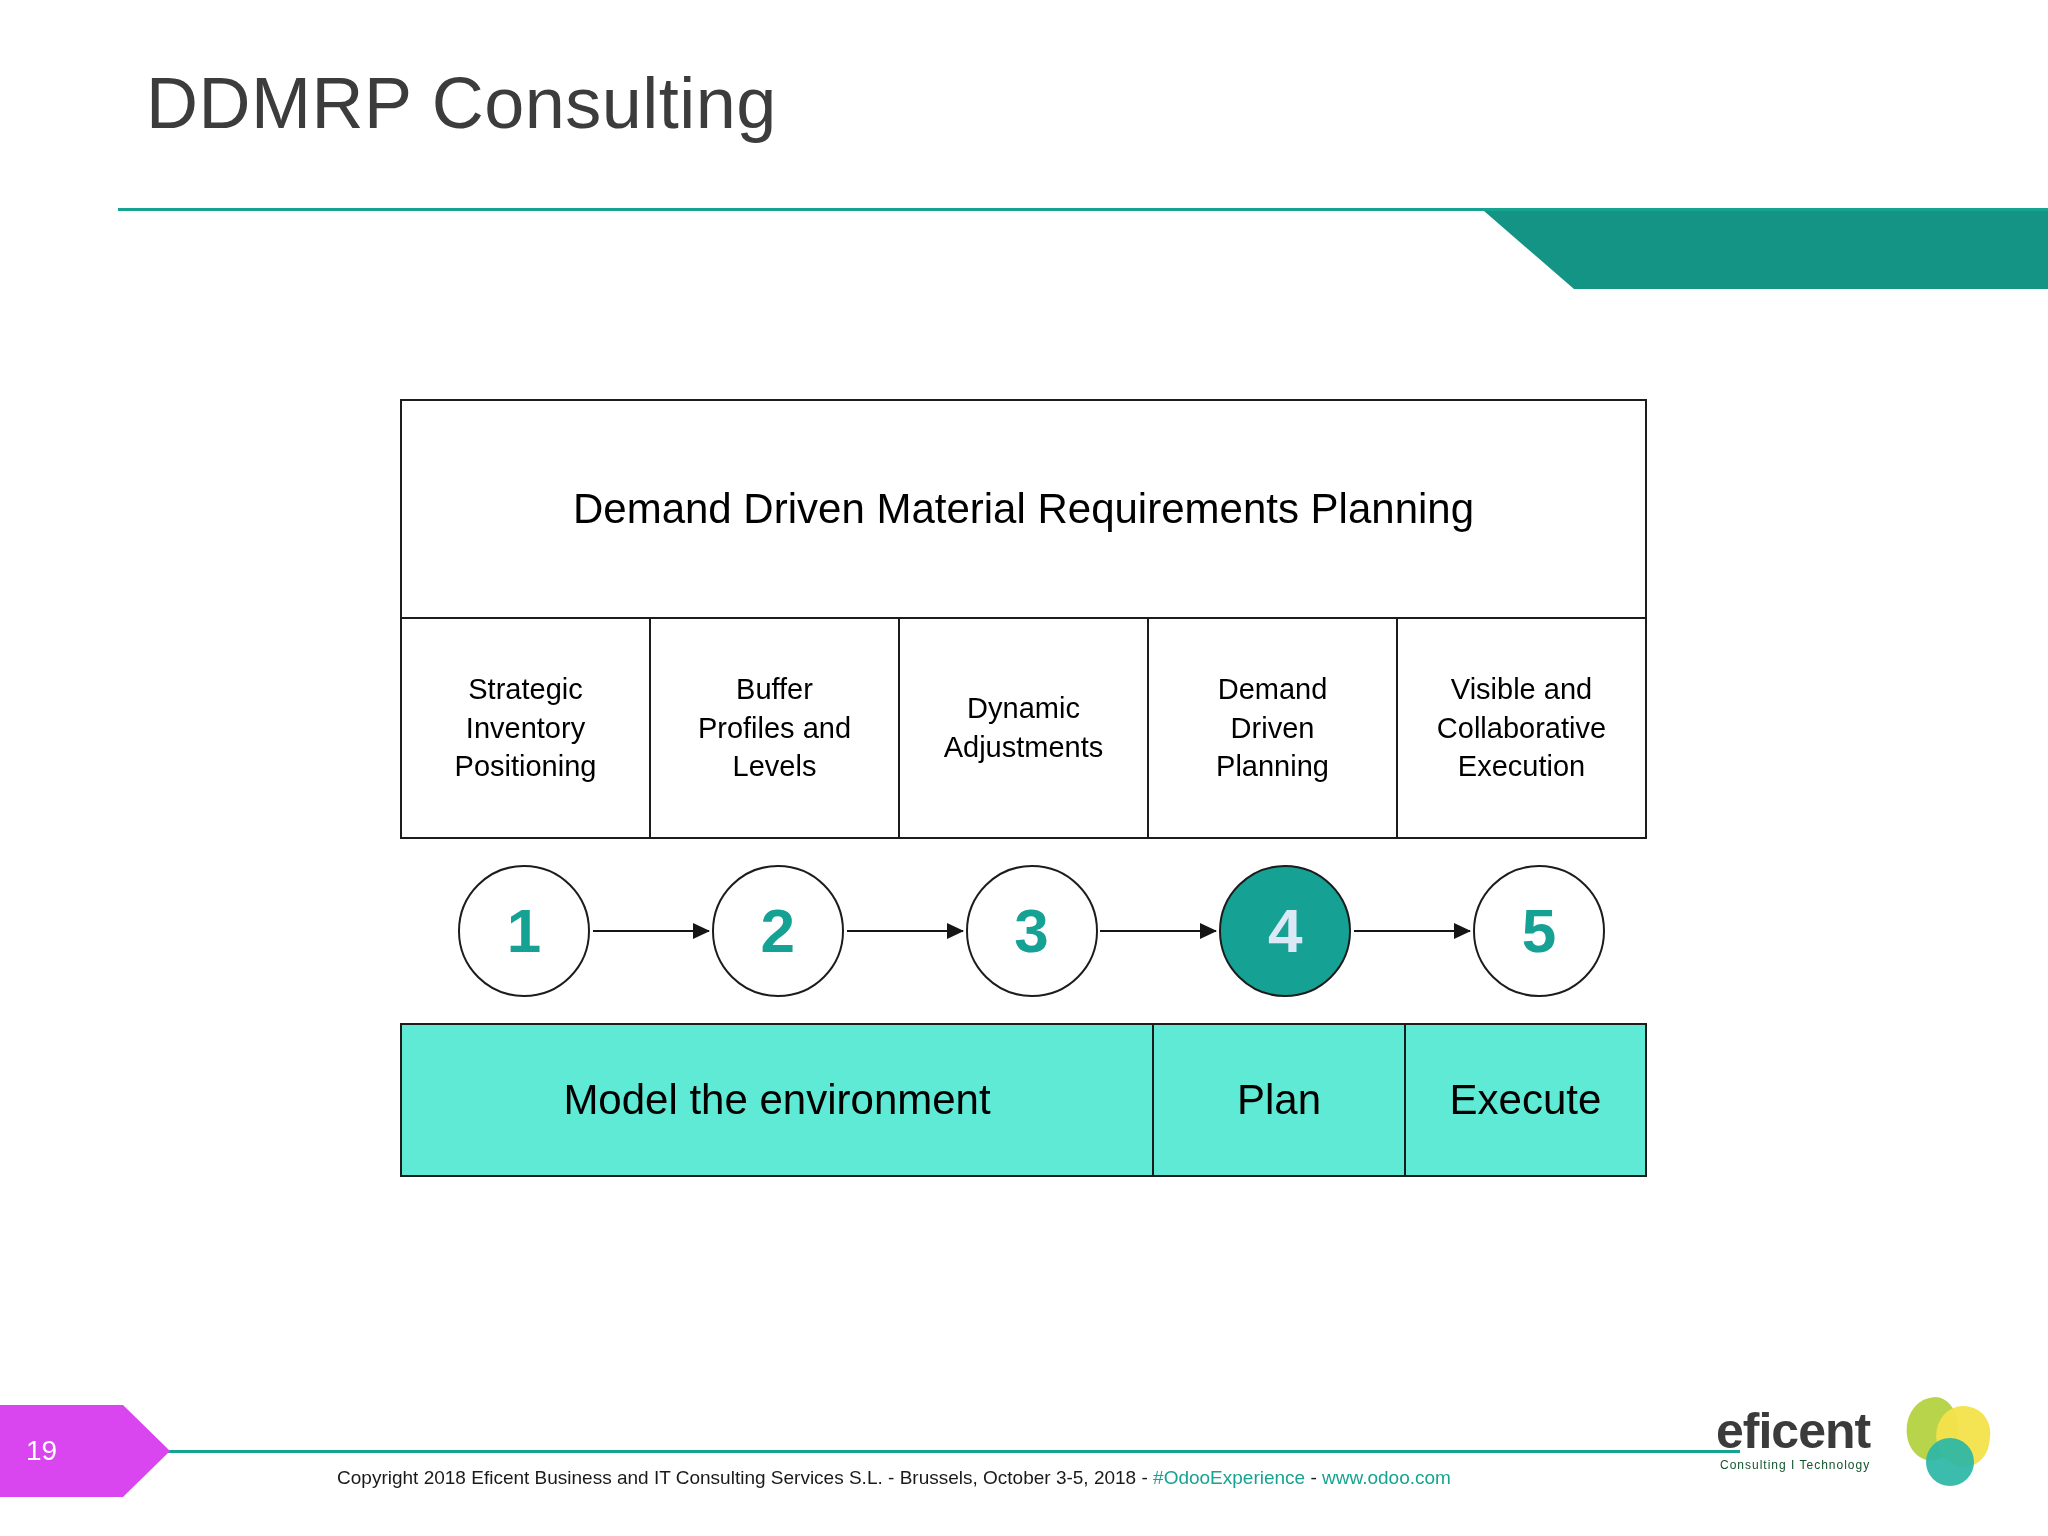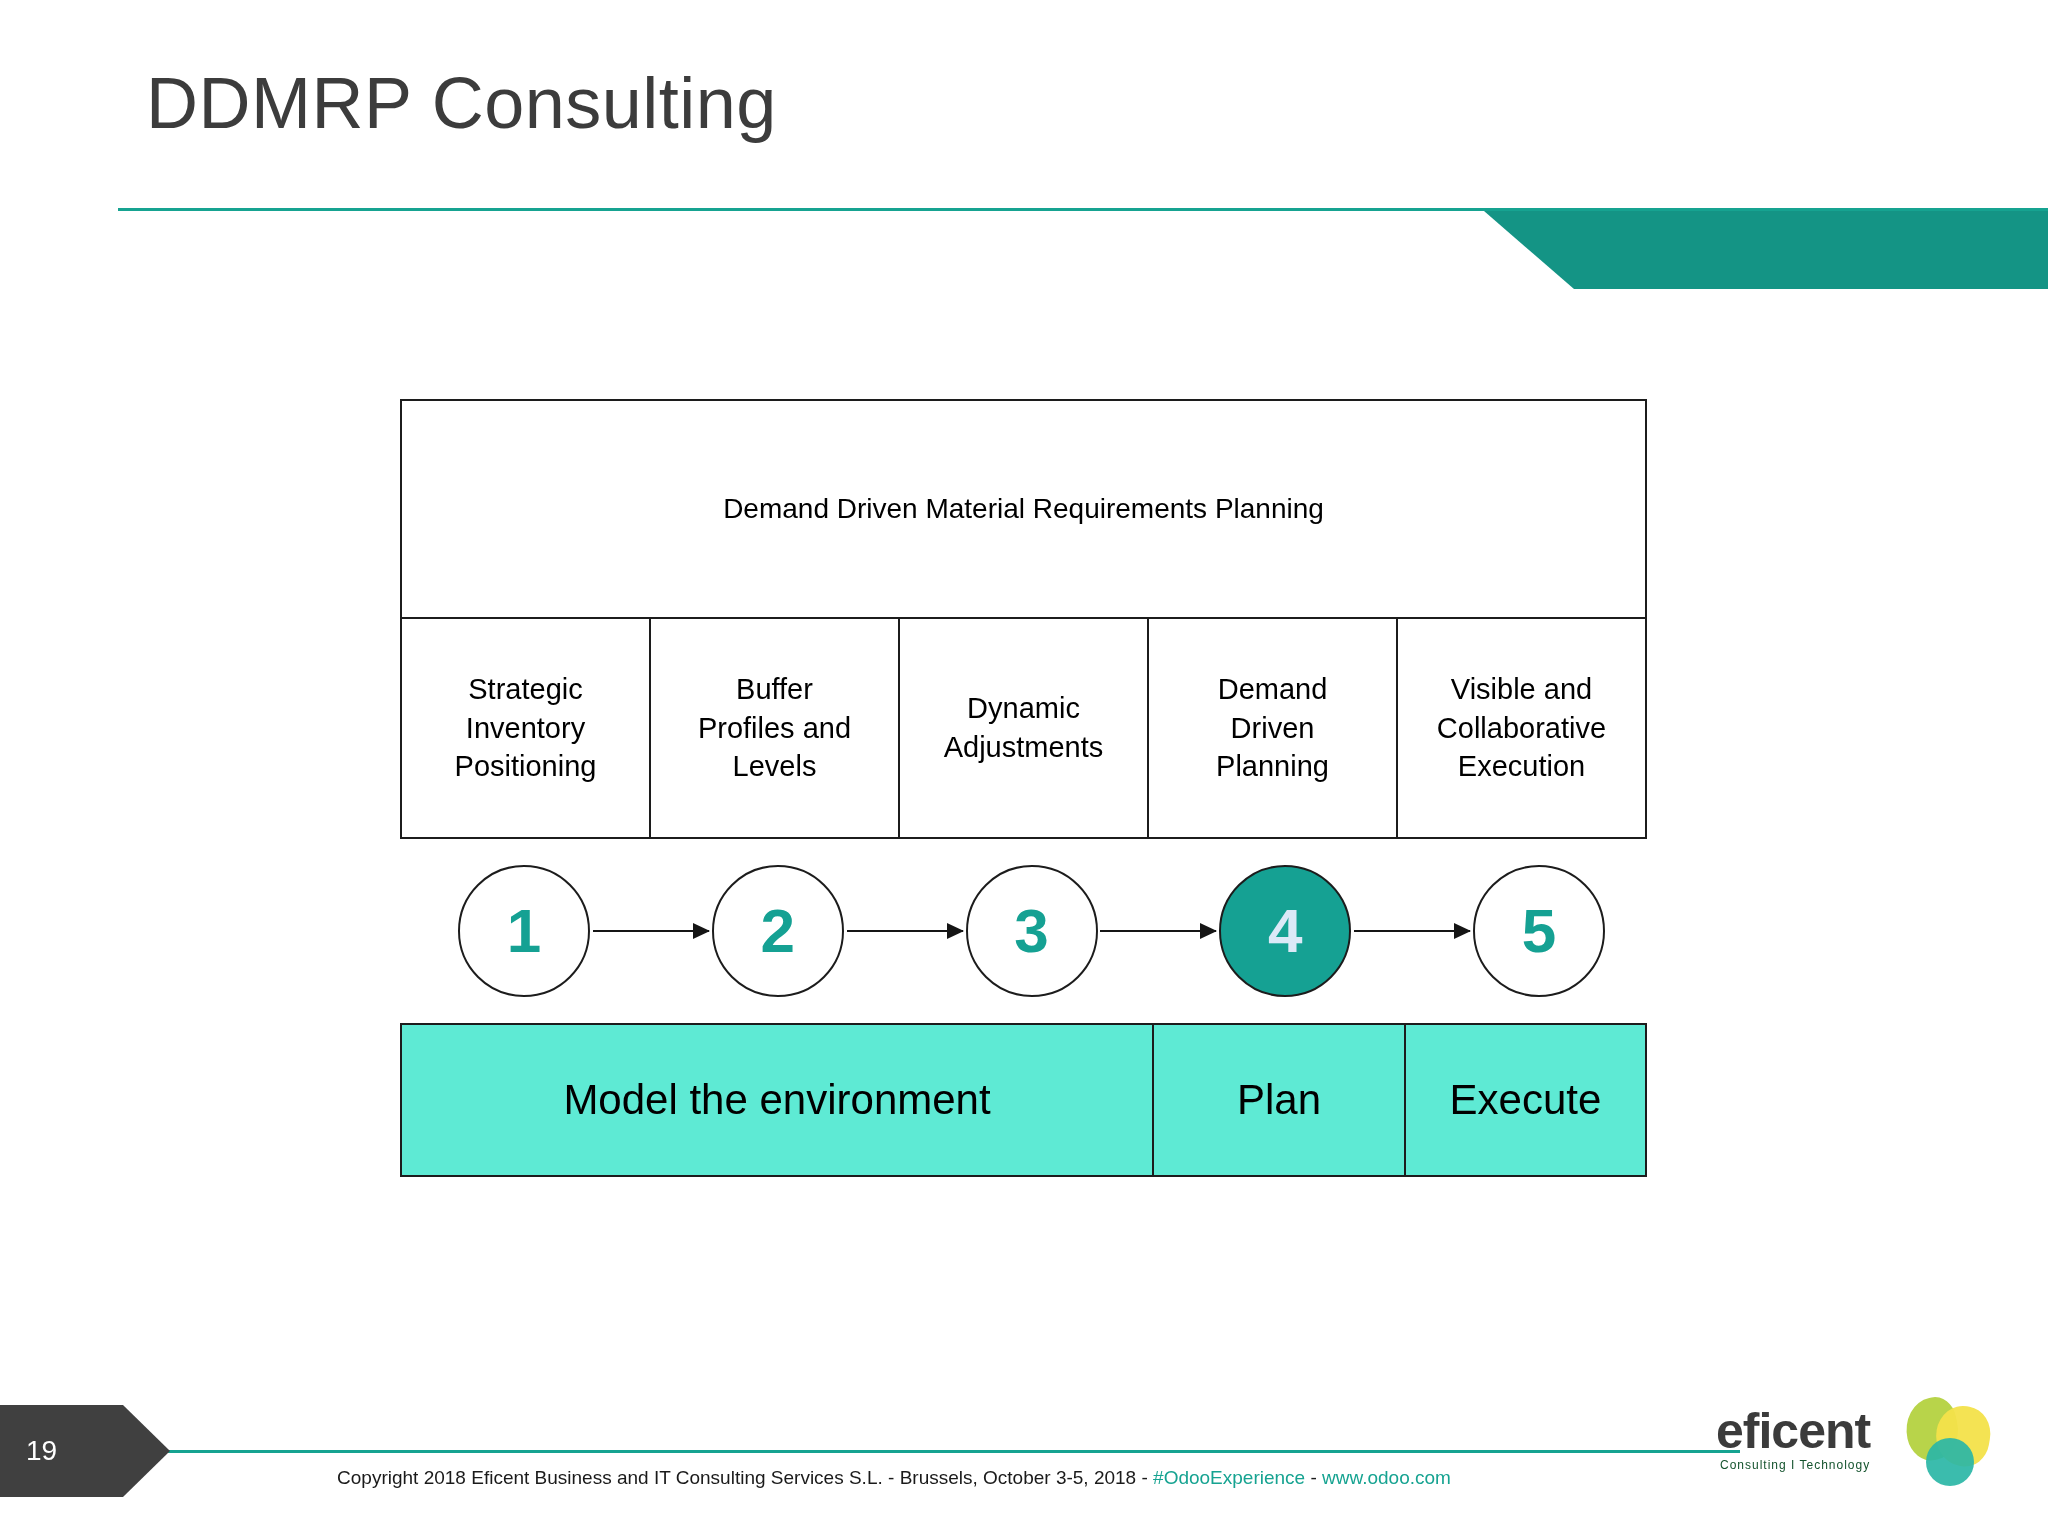--- a/index.html
+++ b/index.html
@@ -60,21 +60,21 @@
     box-sizing: border-box;
   }
   .ddmrp-head {
     height: 216px;
     display: flex;
     align-items: center;
     justify-content: center;
     border-bottom: 2px solid #1c1c1c;
   }
   .ddmrp-head-text {
-    font-size: 28px;
+    font-size: 42px;
     color: #000000;
     white-space: nowrap;
   }
   .ddmrp-cells {
     display: flex;
     height: 218px;
   }
   .ddmrp-cell {
     flex: 1 1 0;
     display: flex;
@@ -184,21 +184,21 @@
     width: 1740px;
     height: 3px;
     background: #16a391;
   }
   .page-badge {
     position: absolute;
     left: 0;
     top: 1405px;
     width: 170px;
     height: 92px;
-    background: #404040;
+    background: #d946ef;
     clip-path: polygon(0 0, 123px 0, 170px 50%, 123px 100%, 0 100%);
     display: flex;
     align-items: center;
   }
   .page-badge span {
     color: #ffffff;
     font-size: 28px;
     margin-left: 26px;
   }
   .copyright {

